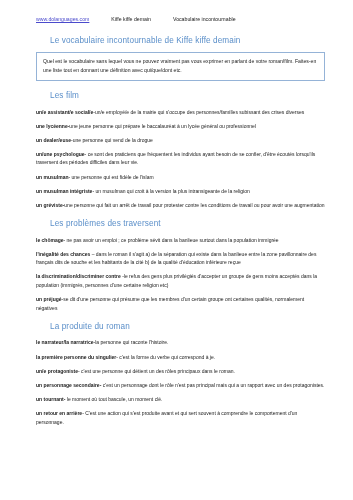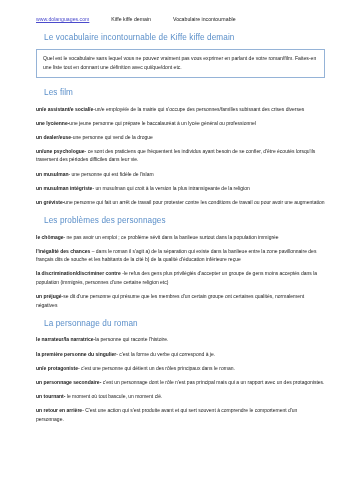--- a/index.html
+++ b/index.html
@@ -43,21 +43,21 @@
   .doc-header .hdr-item {
     color: #1a1a1a;
     font-size: 5.2px;
   }
 
   
   h1.doc-title,
   h2.section-heading {
     color: #5b8fc9;
     font-weight: 400;
-    margin: 8px;
+    margin: 14px;
     letter-spacing: 0.1px;
   }
   h1.doc-title {
     font-size: 8.2px;
     line-height: 1.25;
     margin-bottom: 6px;
   }
   h2.section-heading {
     font-size: 8.2px;
     line-height: 1.25;
@@ -127,30 +127,30 @@
           <p class="entry"><span class="term">un/e assistant/e social/e-</span><span class="def">un/e employé/e de la mairie qui s'occupe des personnes/familles subissant des crises diverses</span></p>
           <p class="entry"><span class="term">une lycéenne-</span><span class="def">une jeune personne qui prépare le baccalauréat à un lycée général ou professionnel</span></p>
           <p class="entry"><span class="term">un dealer/euse-</span><span class="def">une personne qui vend de la drogue</span></p>
           <p class="entry"><span class="term">un/une psychologue-</span><span class="def"> ce sont des praticiens que fréquentent les individus ayant besoin de se confier, d'être écoutés lorsqu'ils traversent des périodes difficiles dans leur vie.</span></p>
           <p class="entry"><span class="term">un musulman-</span><span class="def"> une personne qui est fidèle de l'islam</span></p>
           <p class="entry"><span class="term">un musulman intégriste-</span><span class="def"> un musulman qui croit à la version la plus intransigeante de la religion</span></p>
           <p class="entry"><span class="term">un gréviste-</span><span class="def">une personne qui fait un arrêt de travail pour protester contre les conditions de travail ou pour avoir une augmentation</span></p>
         </div>
       </div>
       <div class="section-block">
-        <h2 class="section-heading">Les problèmes des personnages</h2>
+        <h2 class="section-heading">Les problèmes des traversent</h2>
         <div class="entry-list">
           <p class="entry"><span class="term">le chômage-</span><span class="def"> ne pas avoir un emploi ; ce problème sévit dans la banlieue surtout dans la population immigrée</span></p>
           <p class="entry"><span class="term">l'inégalité des chances</span><span class="def"> – dans le roman il s'agit a) de  la séparation qui existe dans la banlieue entre la zone pavillonnaire des français dits de souche et les habitants de la cité  b) de la qualité d'éducation inférieure reçue</span></p>
           <p class="entry"><span class="term">la discrimination/discriminer contre</span><span class="def"> -le refus des gens plus privilégiés d'accepter un groupe de gens moins acceptés dans la population (immigrés, personnes d'une certaine religion etc)</span></p>
           <p class="entry"><span class="term">un préjugé-</span><span class="def">se dit d'une personne qui présume que les membres d'un certain groupe ont certaines qualités, normalement négatives</span></p>
         </div>
       </div>
       <div class="section-block">
-        <h2 class="section-heading">La personnage du roman</h2>
+        <h2 class="section-heading">La produite du roman</h2>
         <div class="entry-list">
           <p class="entry"><span class="term">le narrateur/la narratrice-</span><span class="def">la personne qui raconte l'histoire.</span></p>
           <p class="entry"><span class="term">la première personne du singulier-</span><span class="def"> c'est la forme du verbe qui correspond à je.</span></p>
           <p class="entry"><span class="term">un/e protagoniste-</span><span class="def"> c'est une personne qui détient un des rôles principaux dans le roman.</span></p>
           <p class="entry"><span class="term">un personnage secondaire-</span><span class="def"> c'est un personnage dont le rôle n'est pas principal mais qui a un rapport avec un des protagonistes.</span></p>
           <p class="entry"><span class="term">un tournant-</span><span class="def"> le moment où tout bascule, un moment clé.</span></p>
           <p class="entry"><span class="term">un retour en arrière-</span><span class="def"> C'est une action qui s'est produite avant et qui sert souvent à comprendre le comportement d'un personnage.</span></p>
         </div>
       </div>
     </div>

